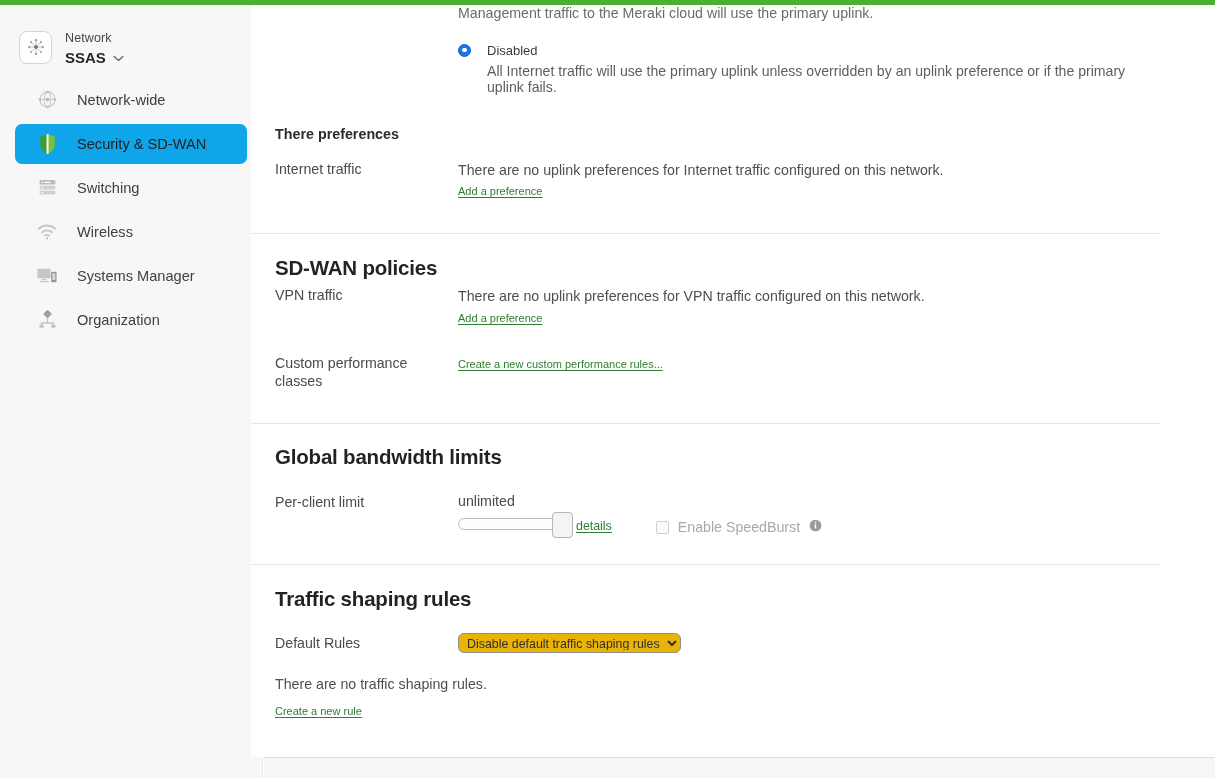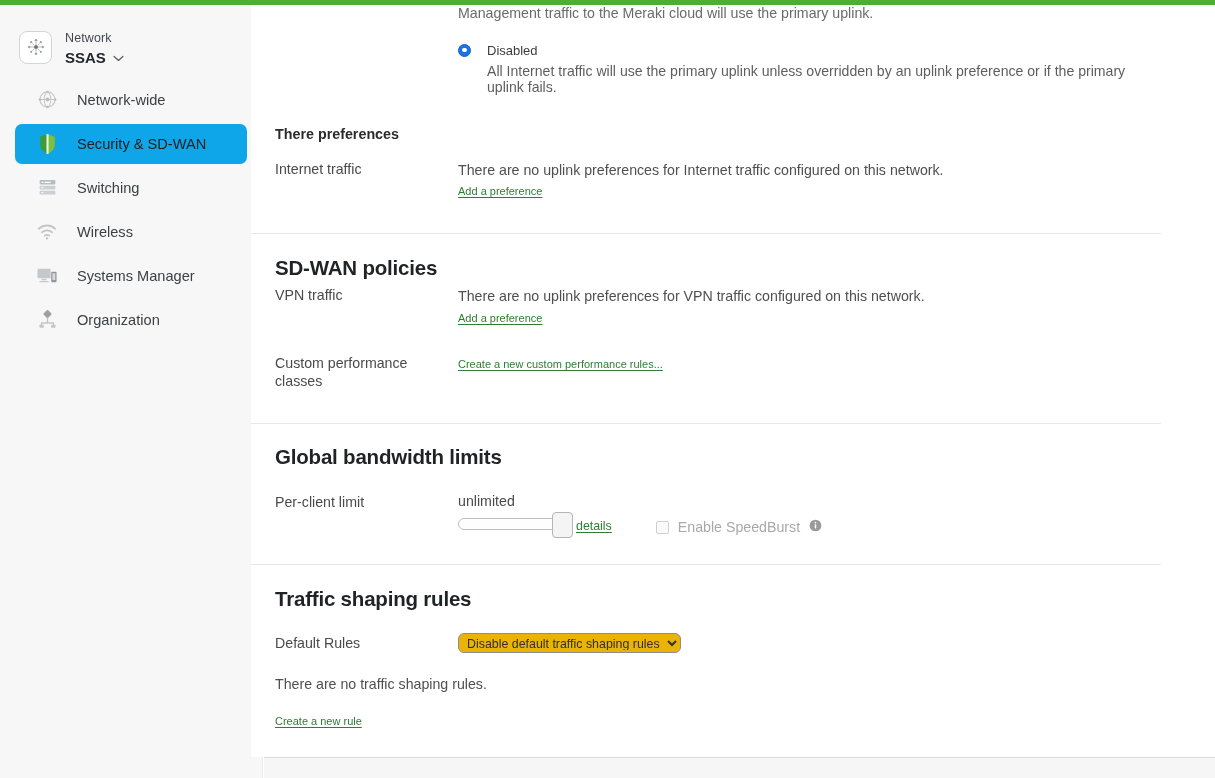--- a/index.html
+++ b/index.html
@@ -459,21 +459,21 @@
         <div class="rcol">
           <select class="sel">
             <option>Disable default traffic shaping rules</option>
             <option>Enable default traffic shaping rules</option>
           </select>
         </div>
       </div>
 
       <div class="body-txt" style="margin-top:21px;">There are no traffic shaping rules.</div>
 
-      <a class="lnk" style="display:inline-block; margin-top:20px;text-decoration:underline;">Create a new rule</a>
+      <a class="lnk" style="display:inline-block; margin-top:10px;text-decoration:underline;">Create a new rule</a>
 
       
 
       
     </section>
 
   </main>
 
   <div class="footer-strip"></div>
 </div>

